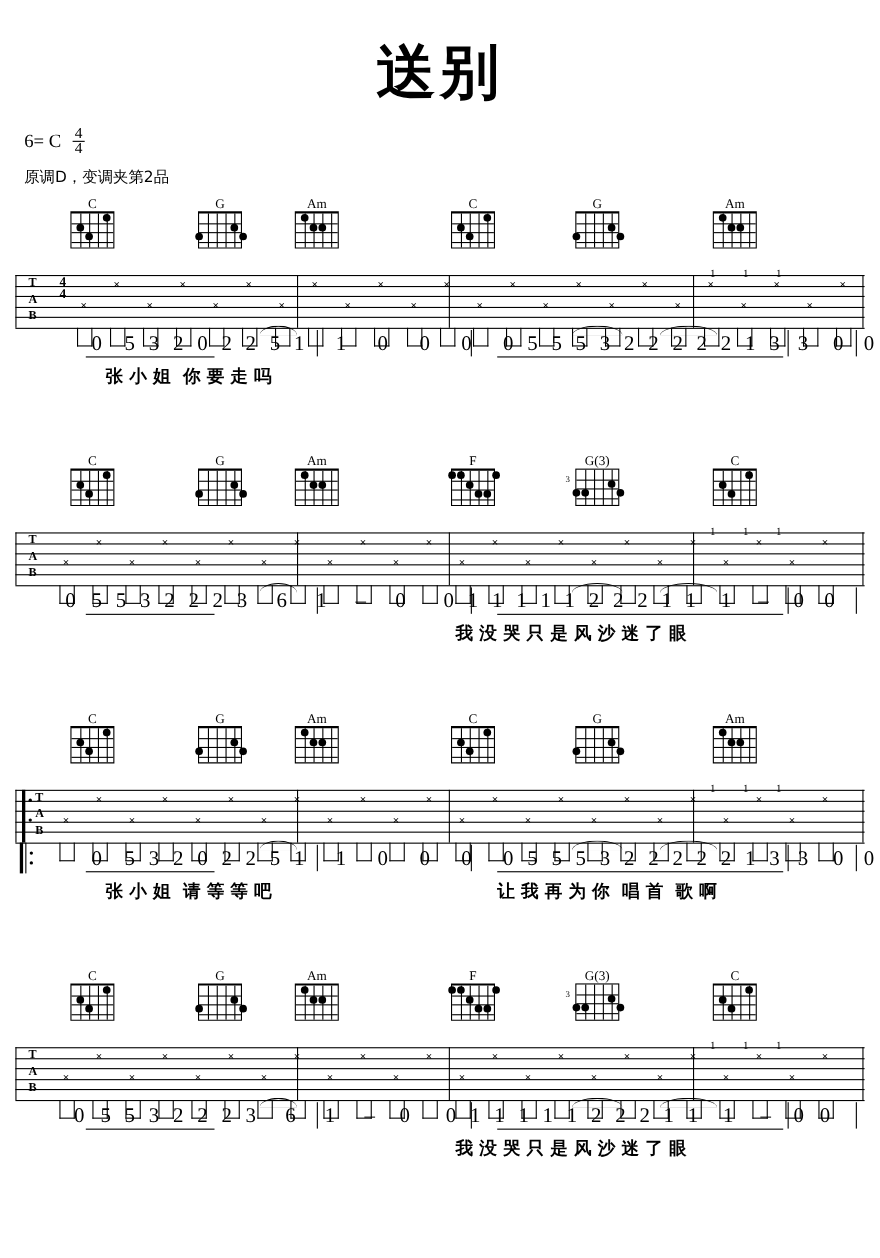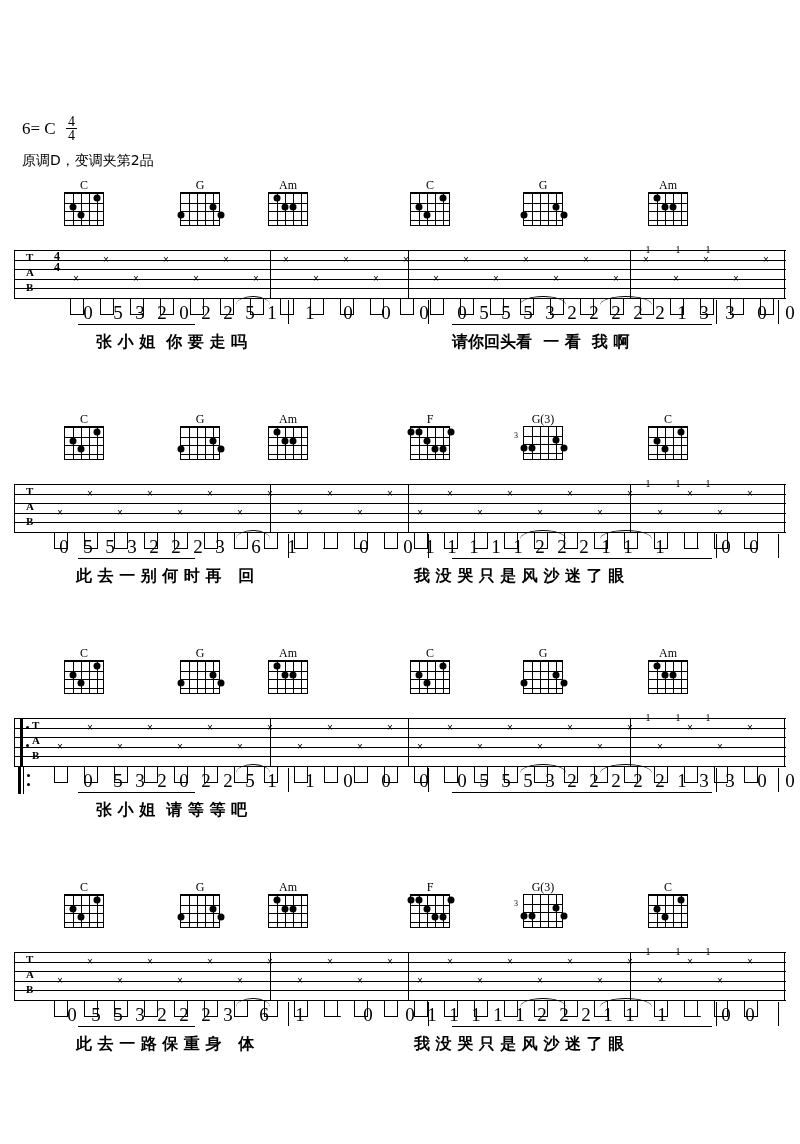--- a/index.html
+++ b/index.html
@@ -103,20 +103,21 @@
     position:relative;height:26px;font-size:16px;font-weight:bold;
     font-family:"DejaVu Sans", sans-serif;white-space:pre;
   }
   .lyr{position:absolute;top:0;}
 </style>
 </head>
 <body>
 
 <div class="sheet">
 
+  <div class="title">送别</div>
 
   <div class="keyinfo">
     <span>6= C</span>
     <span class="timesig">
       <span class="num">4</span>
       <span class="den">4</span>
     </span>
   </div>
   <div class="orig">原调D，变调夹第2品</div>
 
@@ -279,21 +280,21 @@
           <div class="strum" style="left: 700px; top: 61.5px;"></div>
           <div class="xmark" style="left: 736px; top: 42.5px;">×</div>
           <div class="strum" style="left: 730px; top: 61.5px;"></div>
           <div class="xmark" style="left: 766px; top: 23.5px;">×</div>
           <div class="strum" style="left: 760px; top: 61.5px;"></div>
           <div class="numnote" style="left: 648px; top: 14px;">1</div>
           <div class="numnote" style="left: 678px; top: 14px;">1</div>
           <div class="numnote" style="left: 708px; top: 14px;">1</div>
         </div>
         <div class="melody"><div class="mnum" style="left: 88px;">0</div><div class="mnum" style="left: 118px;">5</div><div class="mnum" style="left: 140px;">3</div><div class="mnum" style="left: 162px;">2</div><div class="mnum" style="left: 184px;">0</div><div class="mnum" style="left: 206px;">2</div><div class="mnum" style="left: 228px;">2</div><div class="mnum" style="left: 250px;">5</div><div class="mnum" style="left: 272px;">1</div><div class="mnum" style="left: 310px;">1</div><div class="mnum" style="left: 348px;">0</div><div class="mnum" style="left: 386px;">0</div><div class="mnum" style="left: 424px;">0</div><div class="mnum" style="left: 462px;">0</div><div class="mnum" style="left: 484px;">5</div><div class="mnum" style="left: 506px;">5</div><div class="mnum" style="left: 528px;">5</div><div class="mnum" style="left: 550px;">3</div><div class="mnum" style="left: 572px;">2</div><div class="mnum" style="left: 594px;">2</div><div class="mnum" style="left: 616px;">2</div><div class="mnum" style="left: 638px;">2</div><div class="mnum" style="left: 660px;">2</div><div class="mnum" style="left: 682px;">1</div><div class="mnum" style="left: 704px;">3</div><div class="mnum" style="left: 730px;">3</div><div class="mnum" style="left: 762px;">0</div><div class="mnum" style="left: 790px;">0</div><div class="underline1" style="left: 78px; width: 117px; top: 26px;"></div><div class="underline1" style="left: 452px; width: 260px; top: 26px;"></div><div class="mbar" style="left: 288px;"></div><div class="mbar" style="left: 428px;"></div><div class="mbar" style="left: 716px;"></div><div class="mbar" style="left: 778px;"></div><div class="slur" style="left: 236px; width: 34px; top: -2px;"></div><div class="slur" style="left: 520px; width: 46px; top: -2px;"></div><div class="slur" style="left: 600px; width: 52px; top: -2px;"></div></div>
-        <div class="lyrics"><div class="lyr" style="left: 96px;">张 小 姐  你 要 走 吗</div><div class="lyr" style="left: 452px;">请你回头看  一 看  我 啊</div></div>
+        <div class="lyrics"><div class="lyr" style="left: 96px;">张 小 姐  你 要 走 吗</div></div>
       </div>
       <div class="system" style="top: 412px;">
         <div class="chordrow">
           <div class="chord" style="left: 62px;">
             <div class="cname">C</div>
             <div class="grid">
               <div class="v" style="left: 8px;"></div>
               <div class="v" style="left: 16px;"></div>
               <div class="v" style="left: 24px;"></div>
               <div class="v" style="left: 32px;"></div>
@@ -447,21 +448,21 @@
           <div class="strum" style="left: 684px; top: 61.5px;"></div>
           <div class="xmark" style="left: 720px; top: 42.5px;">×</div>
           <div class="strum" style="left: 714px; top: 61.5px;"></div>
           <div class="xmark" style="left: 750px; top: 23.5px;">×</div>
           <div class="strum" style="left: 744px; top: 61.5px;"></div>
           <div class="numnote" style="left: 648px; top: 14px;">1</div>
           <div class="numnote" style="left: 678px; top: 14px;">1</div>
           <div class="numnote" style="left: 708px; top: 14px;">1</div>
         </div>
         <div class="melody"><div class="mnum" style="left: 64px;">0</div><div class="mnum" style="left: 88px;">5</div><div class="mnum" style="left: 110px;">5</div><div class="mnum" style="left: 132px;">3</div><div class="mnum" style="left: 154px;">2</div><div class="mnum" style="left: 176px;">2</div><div class="mnum" style="left: 198px;">2</div><div class="mnum" style="left: 220px;">3</div><div class="mnum" style="left: 256px;">6</div><div class="mnum" style="left: 292px;">1</div><div class="mnum" style="left: 328px;">–</div><div class="mnum" style="left: 364px;">0</div><div class="mnum" style="left: 408px;">0</div><div class="mnum" style="left: 430px;">1</div><div class="mnum" style="left: 452px;">1</div><div class="mnum" style="left: 474px;">1</div><div class="mnum" style="left: 496px;">1</div><div class="mnum" style="left: 518px;">1</div><div class="mnum" style="left: 540px;">2</div><div class="mnum" style="left: 562px;">2</div><div class="mnum" style="left: 584px;">2</div><div class="mnum" style="left: 606px;">1</div><div class="mnum" style="left: 628px;">1</div><div class="mnum" style="left: 660px;">1</div><div class="mnum" style="left: 694px;">–</div><div class="mnum" style="left: 726px;">0</div><div class="mnum" style="left: 754px;">0</div><div class="underline1" style="left: 78px; width: 117px; top: 26px;"></div><div class="underline1" style="left: 452px; width: 260px; top: 26px;"></div><div class="mbar" style="left: 288px;"></div><div class="mbar" style="left: 428px;"></div><div class="mbar" style="left: 716px;"></div><div class="mbar" style="left: 778px;"></div><div class="slur" style="left: 236px; width: 34px; top: -2px;"></div><div class="slur" style="left: 520px; width: 46px; top: -2px;"></div><div class="slur" style="left: 600px; width: 52px; top: -2px;"></div></div>
-        <div class="lyrics"><div class="lyr" style="left: 76px;">此 去 一 别 何 时 再   回</div><div class="lyr" style="left: 414px;">我 没 哭 只 是 风 沙 迷 了 眼</div></div>
+        <div class="lyrics"><div class="lyr" style="left: 414px;">我 没 哭 只 是 风 沙 迷 了 眼</div></div>
       </div>
       <div class="system" style="top: 646px;">
         <div class="chordrow">
           <div class="chord" style="left: 62px;">
             <div class="cname">C</div>
             <div class="grid">
               <div class="v" style="left: 8px;"></div>
               <div class="v" style="left: 16px;"></div>
               <div class="v" style="left: 24px;"></div>
               <div class="v" style="left: 32px;"></div>
@@ -613,21 +614,21 @@
           <div class="strum" style="left: 684px; top: 61.5px;"></div>
           <div class="xmark" style="left: 720px; top: 42.5px;">×</div>
           <div class="strum" style="left: 714px; top: 61.5px;"></div>
           <div class="xmark" style="left: 750px; top: 23.5px;">×</div>
           <div class="strum" style="left: 744px; top: 61.5px;"></div>
           <div class="numnote" style="left: 648px; top: 14px;">1</div>
           <div class="numnote" style="left: 678px; top: 14px;">1</div>
           <div class="numnote" style="left: 708px; top: 14px;">1</div>
         </div>
         <div class="melody"><div class="repeat" style="left: 18px;"><div class="thickb"></div><div class="thinb"></div><div class="d1"></div><div class="d2"></div></div><div class="mnum" style="left: 88px;">0</div><div class="mnum" style="left: 118px;">5</div><div class="mnum" style="left: 140px;">3</div><div class="mnum" style="left: 162px;">2</div><div class="mnum" style="left: 184px;">0</div><div class="mnum" style="left: 206px;">2</div><div class="mnum" style="left: 228px;">2</div><div class="mnum" style="left: 250px;">5</div><div class="mnum" style="left: 272px;">1</div><div class="mnum" style="left: 310px;">1</div><div class="mnum" style="left: 348px;">0</div><div class="mnum" style="left: 386px;">0</div><div class="mnum" style="left: 424px;">0</div><div class="mnum" style="left: 462px;">0</div><div class="mnum" style="left: 484px;">5</div><div class="mnum" style="left: 506px;">5</div><div class="mnum" style="left: 528px;">5</div><div class="mnum" style="left: 550px;">3</div><div class="mnum" style="left: 572px;">2</div><div class="mnum" style="left: 594px;">2</div><div class="mnum" style="left: 616px;">2</div><div class="mnum" style="left: 638px;">2</div><div class="mnum" style="left: 660px;">2</div><div class="mnum" style="left: 682px;">1</div><div class="mnum" style="left: 704px;">3</div><div class="mnum" style="left: 730px;">3</div><div class="mnum" style="left: 762px;">0</div><div class="mnum" style="left: 790px;">0</div><div class="underline1" style="left: 78px; width: 117px; top: 26px;"></div><div class="underline1" style="left: 452px; width: 260px; top: 26px;"></div><div class="mbar" style="left: 288px;"></div><div class="mbar" style="left: 428px;"></div><div class="mbar" style="left: 716px;"></div><div class="mbar" style="left: 778px;"></div><div class="slur" style="left: 236px; width: 34px; top: -2px;"></div><div class="slur" style="left: 520px; width: 46px; top: -2px;"></div><div class="slur" style="left: 600px; width: 52px; top: -2px;"></div></div>
-        <div class="lyrics"><div class="lyr" style="left: 96px;">张 小 姐  请 等 等 吧</div></div>
+        <div class="lyrics"><div class="lyr" style="left: 96px;">张 小 姐  请 等 等 吧</div><div class="lyr" style="left: 452px;">让 我 再 为 你  唱 首  歌 啊</div></div>
       </div>
       <div class="system" style="top: 880px;">
         <div class="chordrow">
           <div class="chord" style="left: 62px;">
             <div class="cname">C</div>
             <div class="grid">
               <div class="v" style="left: 8px;"></div>
               <div class="v" style="left: 16px;"></div>
               <div class="v" style="left: 24px;"></div>
               <div class="v" style="left: 32px;"></div>
@@ -781,17 +782,17 @@
           <div class="strum" style="left: 684px; top: 61.5px;"></div>
           <div class="xmark" style="left: 720px; top: 42.5px;">×</div>
           <div class="strum" style="left: 714px; top: 61.5px;"></div>
           <div class="xmark" style="left: 750px; top: 23.5px;">×</div>
           <div class="strum" style="left: 744px; top: 61.5px;"></div>
           <div class="numnote" style="left: 648px; top: 14px;">1</div>
           <div class="numnote" style="left: 678px; top: 14px;">1</div>
           <div class="numnote" style="left: 708px; top: 14px;">1</div>
         </div>
         <div class="melody"><div class="mnum" style="left: 72px;">0</div><div class="mnum" style="left: 96px;">5</div><div class="mnum" style="left: 118px;">5</div><div class="mnum" style="left: 140px;">3</div><div class="mnum" style="left: 162px;">2</div><div class="mnum" style="left: 184px;">2</div><div class="mnum" style="left: 206px;">2</div><div class="mnum" style="left: 228px;">3</div><div class="mnum" style="left: 264px;">6</div><div class="mnum" style="left: 300px;">1</div><div class="mnum" style="left: 336px;">–</div><div class="mnum" style="left: 368px;">0</div><div class="mnum" style="left: 410px;">0</div><div class="mnum" style="left: 432px;">1</div><div class="mnum" style="left: 454px;">1</div><div class="mnum" style="left: 476px;">1</div><div class="mnum" style="left: 498px;">1</div><div class="mnum" style="left: 520px;">1</div><div class="mnum" style="left: 542px;">2</div><div class="mnum" style="left: 564px;">2</div><div class="mnum" style="left: 586px;">2</div><div class="mnum" style="left: 608px;">1</div><div class="mnum" style="left: 630px;">1</div><div class="mnum" style="left: 662px;">1</div><div class="mnum" style="left: 696px;">–</div><div class="mnum" style="left: 726px;">0</div><div class="mnum" style="left: 750px;">0</div><div class="underline1" style="left: 78px; width: 117px; top: 26px;"></div><div class="underline1" style="left: 452px; width: 260px; top: 26px;"></div><div class="mbar" style="left: 288px;"></div><div class="mbar" style="left: 428px;"></div><div class="mbar" style="left: 716px;"></div><div class="mbar" style="left: 778px;"></div><div class="slur" style="left: 236px; width: 34px; top: -2px;"></div><div class="slur" style="left: 520px; width: 46px; top: -2px;"></div><div class="slur" style="left: 600px; width: 52px; top: -2px;"></div></div>
-        <div class="lyrics"><div class="lyr" style="left: 76px;">此 去 一 路 保 重 身   体</div><div class="lyr" style="left: 414px;">我 没 哭 只 是 风 沙 迷 了 眼</div></div>
+        <div class="lyrics"><div class="lyr" style="left: 414px;">我 没 哭 只 是 风 沙 迷 了 眼</div></div>
       </div>
     </div>
 
 </div>
 
 </body></html>

